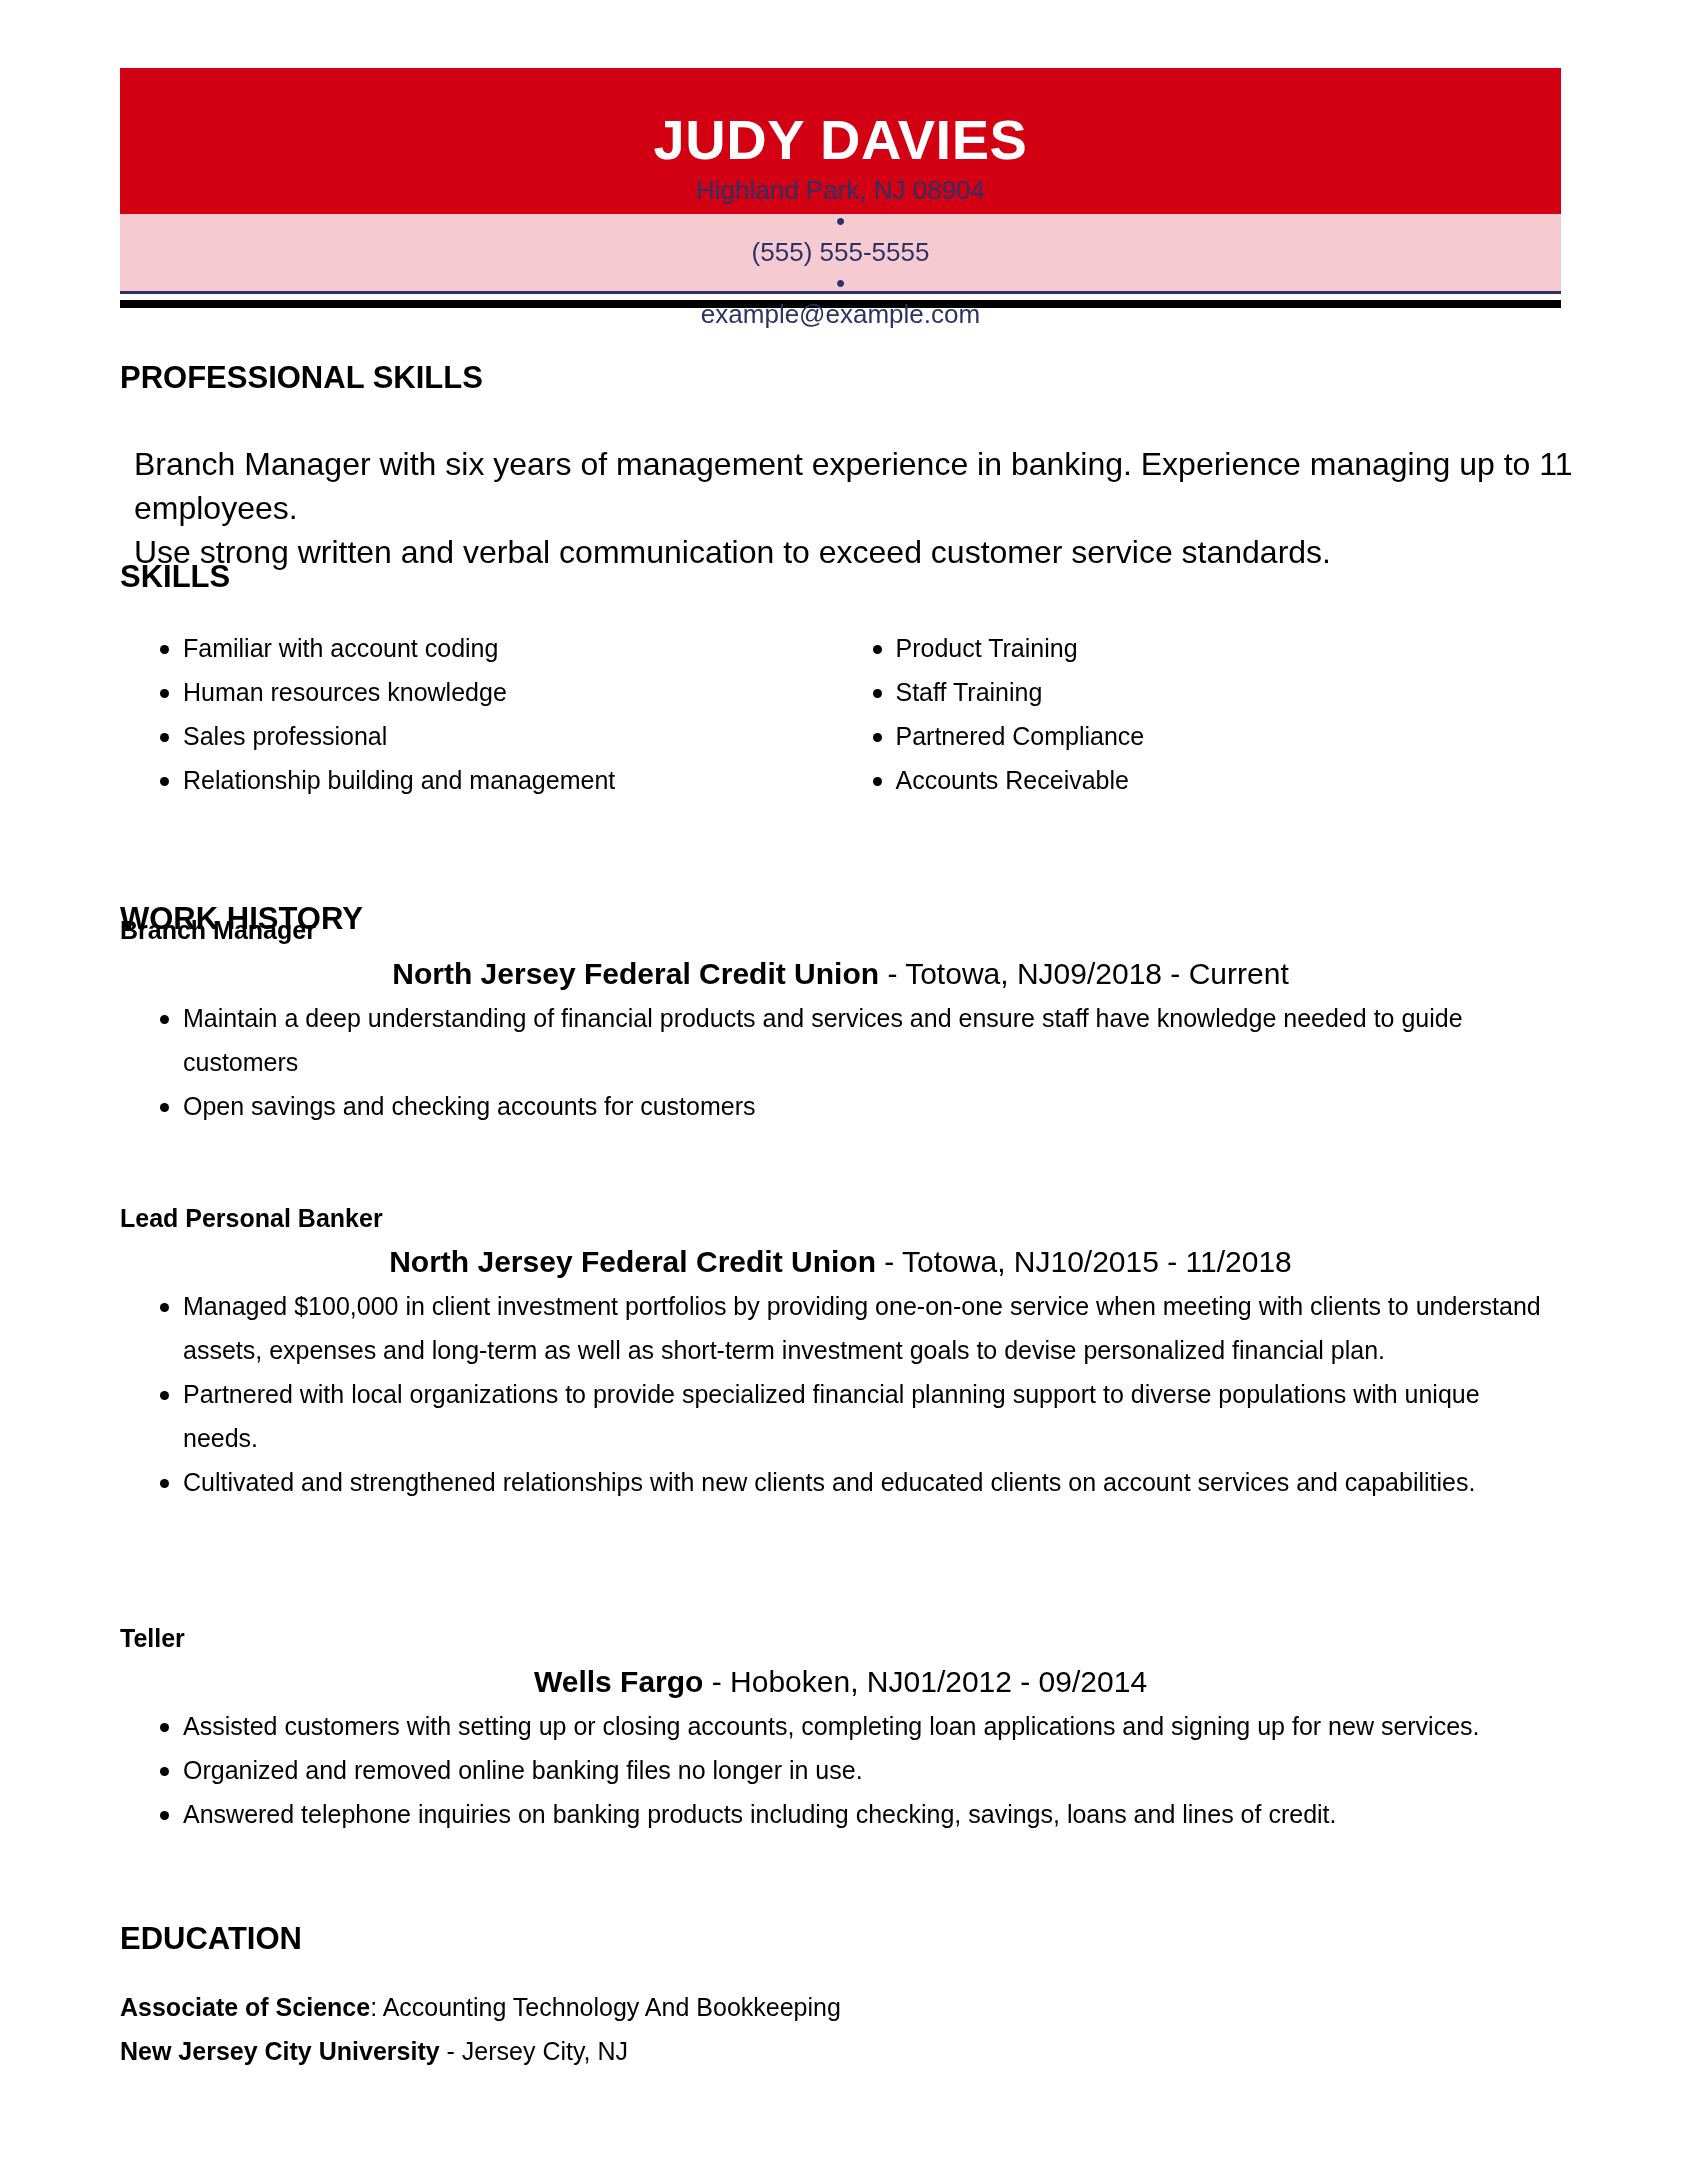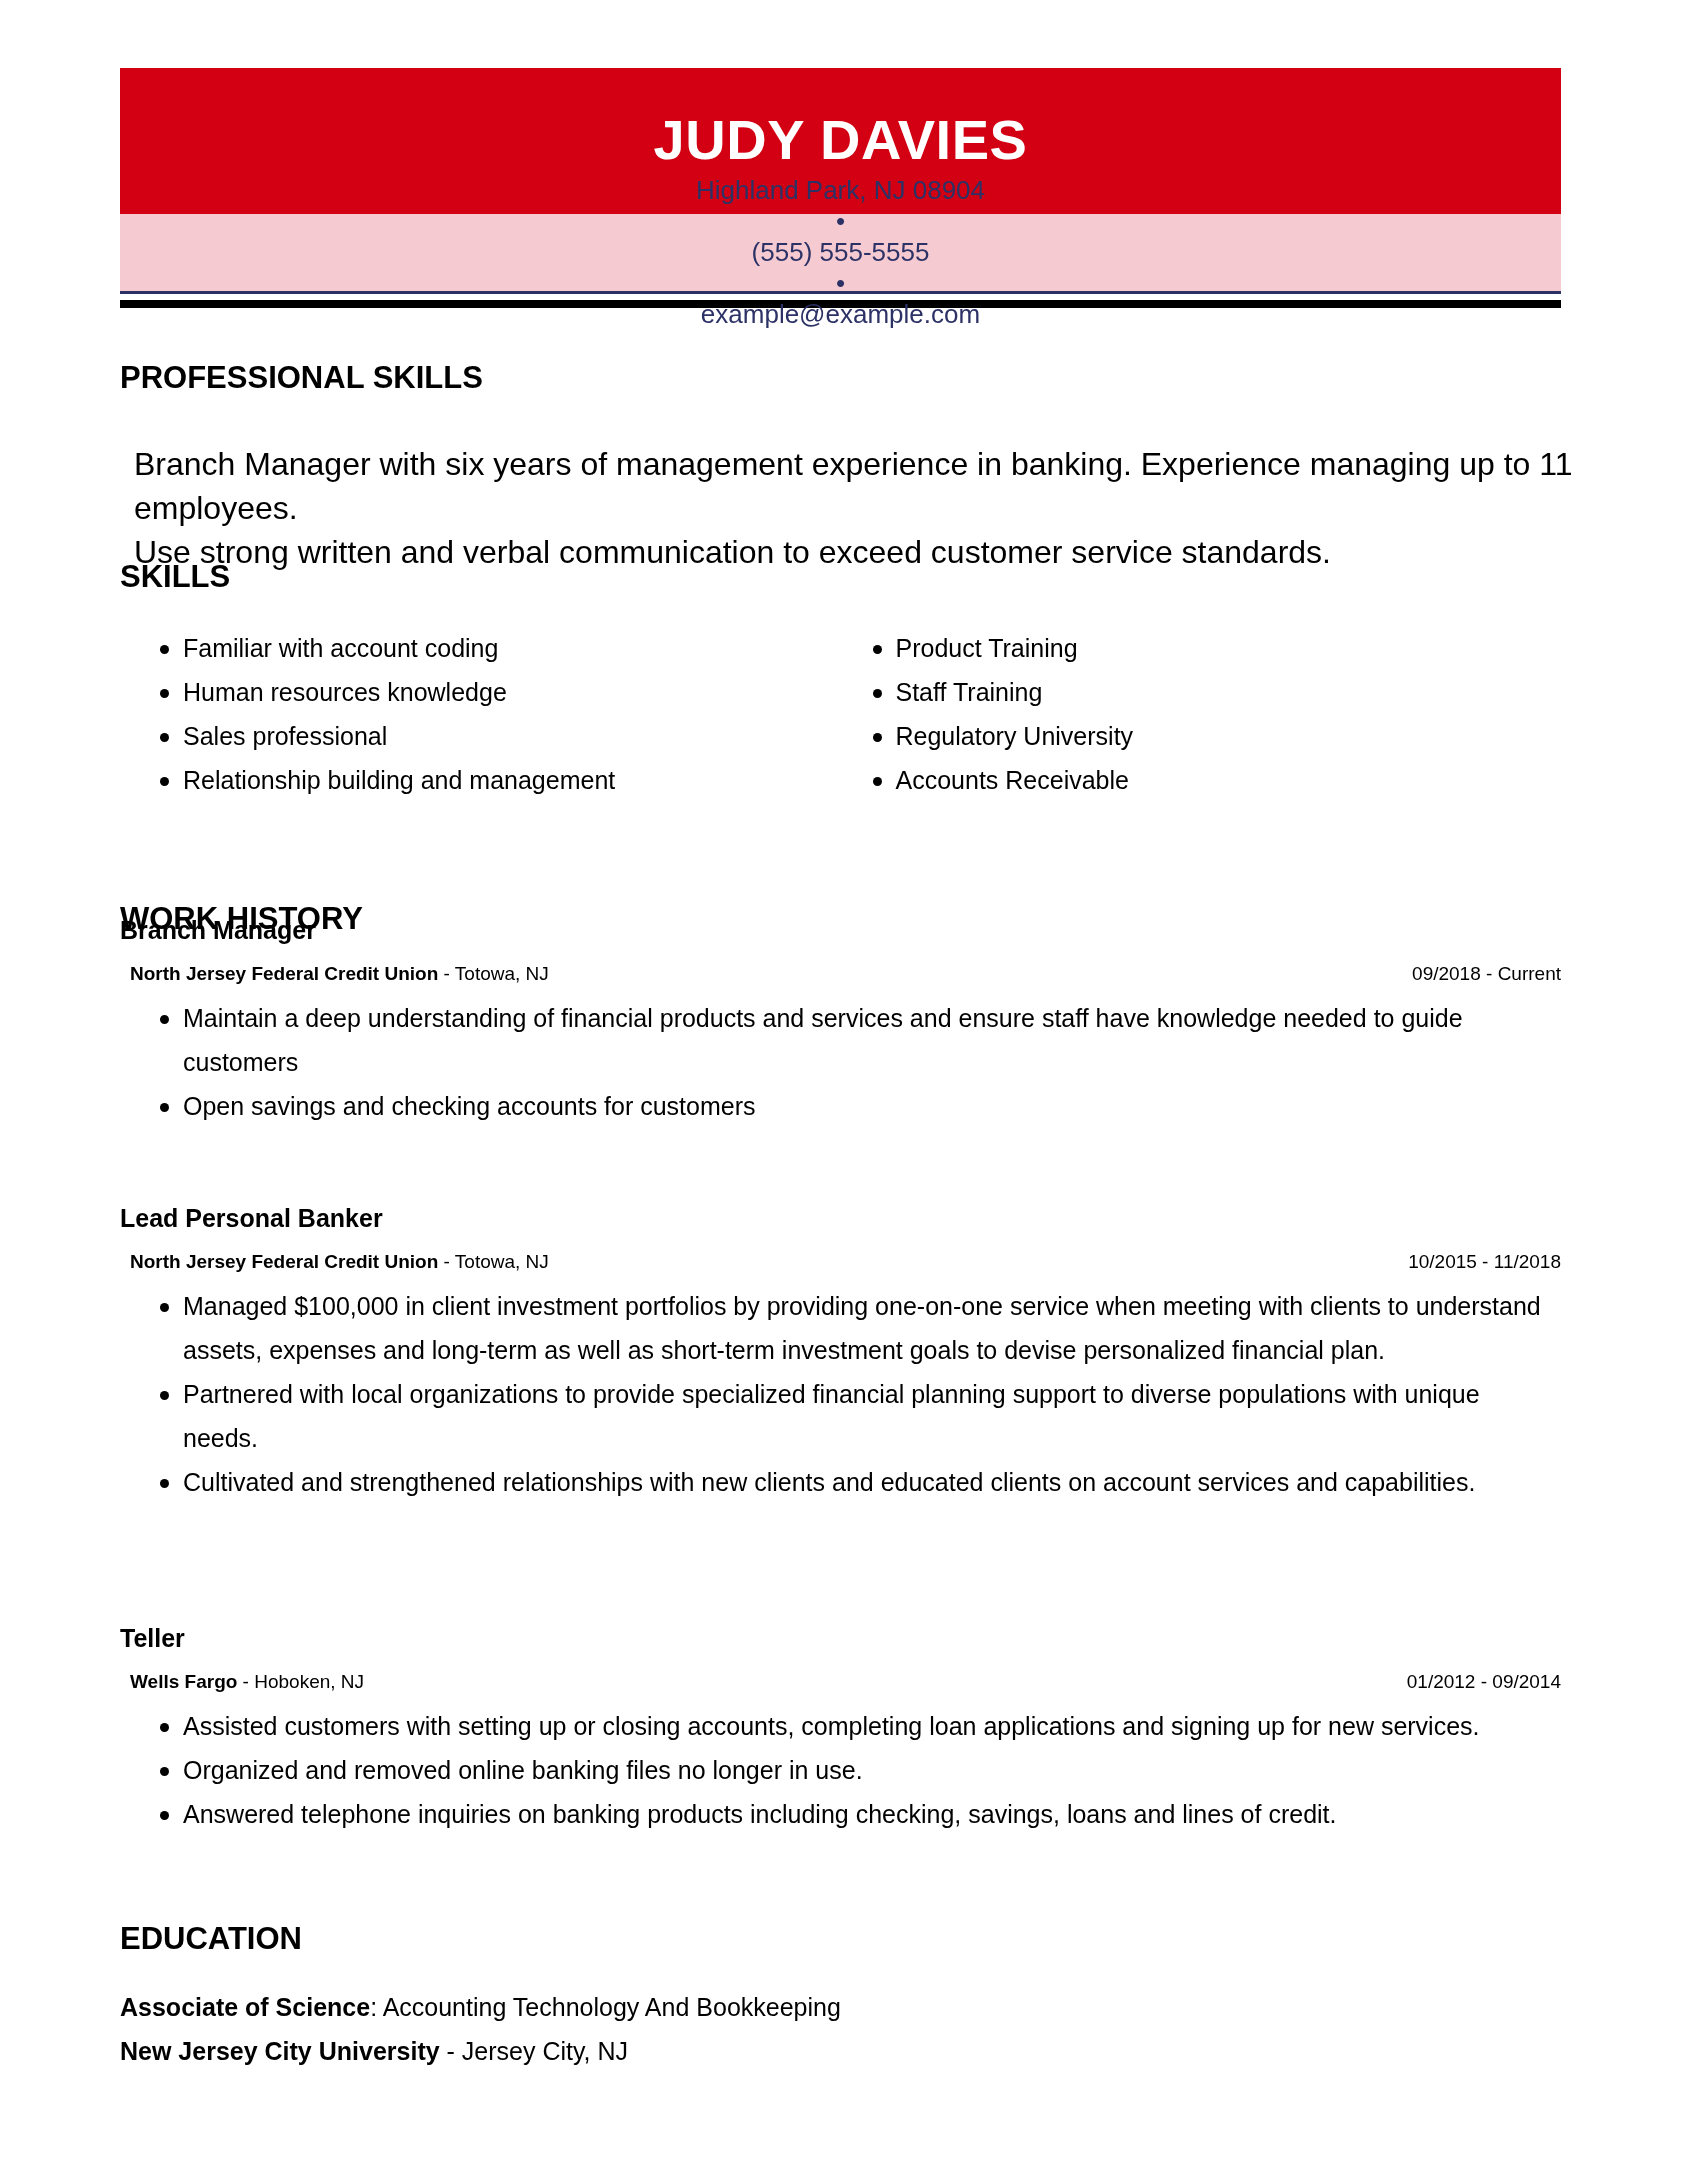--- a/index.html
+++ b/index.html
@@ -21,21 +21,21 @@
   .skills { position: absolute; left: 120px; top: 626px; width: 1441px; display: flex; }
   .skills ul { list-style: none; margin: 0; padding: 0; width: 50%; }
   .skills li, .bullets li { position: relative; font-size: 25px; line-height: 44px; padding-left: 63px; }
   .skills li::before, .bullets li::before { content: ""; position: absolute; left: 40px; top: 19px;
       width: 9px; height: 9px; border-radius: 50%; background: #000; }
   .skills ul.right li { padding-left: 63px; }
   .skills ul.right { margin-left: 0; }
 
   .job { position: absolute; left: 120px; width: 1441px; }
   .job-title { font-weight: bold; font-size: 25px; line-height: 44px; }
-  .job-meta { display: flex; justify-content: space-between; font-size: 19px; line-height: 44px; margin-left: 10px; }
+  .job-meta { display: flex; justify-content: center; font-size: 30px; line-height: 44px; }
   .job-meta b { font-weight: bold; }
   .bullets { list-style: none; margin: 0; padding: 0; }
 
   .edu { position: absolute; left: 120px; top: 1985px; width: 1441px; font-size: 25px; line-height: 44px; }
   .edu b { font-weight: bold; }
 </style>
 </head>
 <body>
 
 <div class="page">
@@ -64,21 +64,21 @@
 <div class="skills">
   <ul>
     <li>Familiar with account coding</li>
     <li>Human resources knowledge</li>
     <li>Sales professional</li>
     <li>Relationship building and management</li>
   </ul>
   <ul class="right" style="margin-left:-8px;">
     <li>Product Training</li>
     <li>Staff Training</li>
-    <li>Regulatory University</li>
+    <li>Partnered Compliance</li>
     <li>Accounts Receivable</li>
   </ul>
 </div>
 
 <h2 class="section-title" style="top:862px;margin-top:39px;">WORK HISTORY</h2>
 
 <div class="job" style="top:908px;">
   <div class="job-title">Branch Manager</div>
   <div class="job-meta">
     <span>

